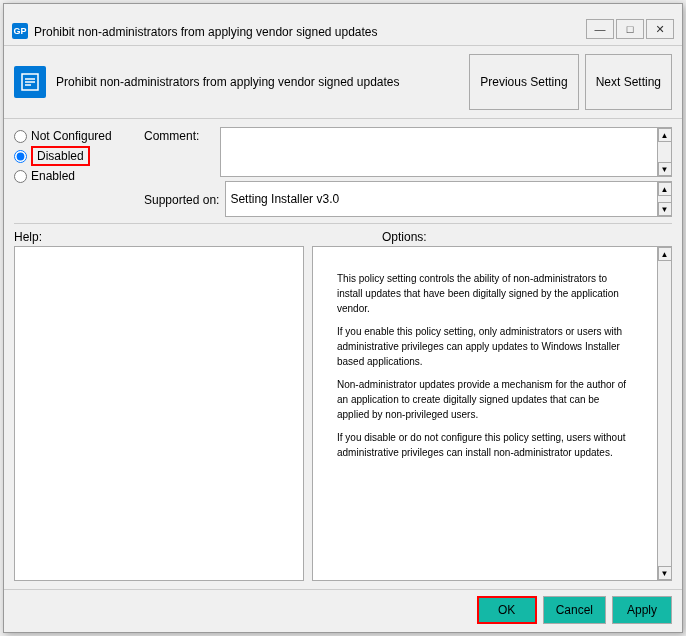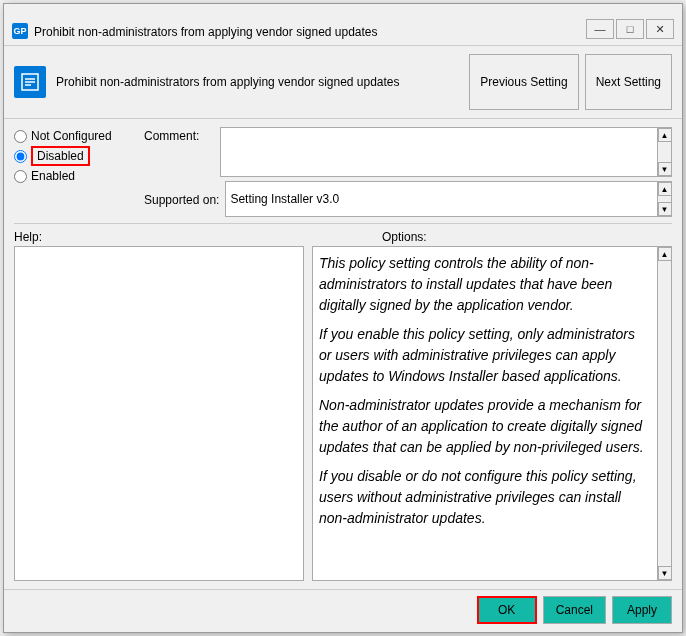--- a/index.html
+++ b/index.html
@@ -231,26 +231,25 @@
       background: white;
       position: relative;
       overflow: hidden;
     }
     .help-text {
       position: absolute;
       top: 0;
       left: 0;
       right: 14px;
       bottom: 0;
-      padding: 6px;
-      font-size: 14px;
+      padding: 24px;
+      font-size: 10px;
       line-height: 1.5;
       color: #000;
       overflow: hidden;
-      font-style: italic;
     }
     .help-scrollbar {
       position: absolute;
       right: 0;
       top: 0;
       bottom: 0;
       width: 14px;
       background: #f0f0f0;
       border-left: 1px solid #aaa;
       display: flex;

